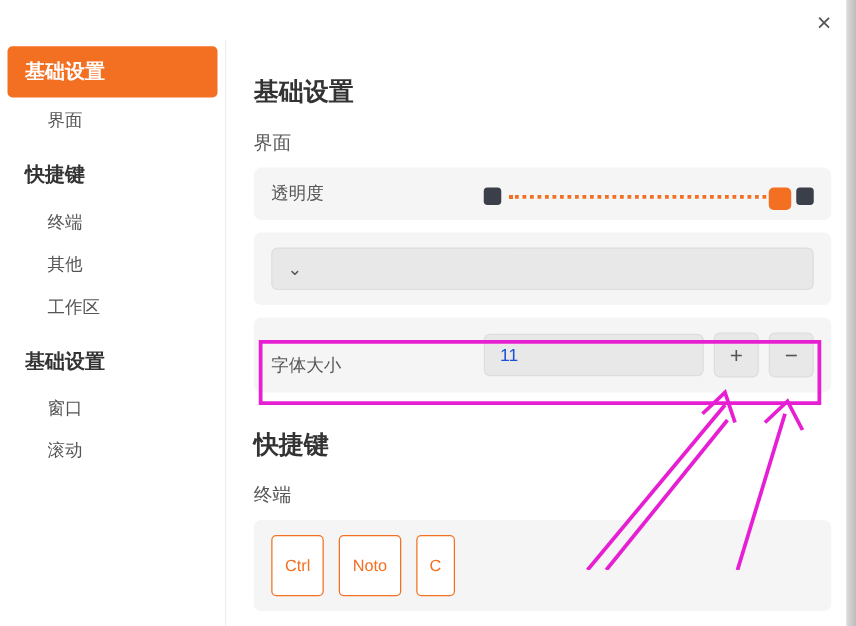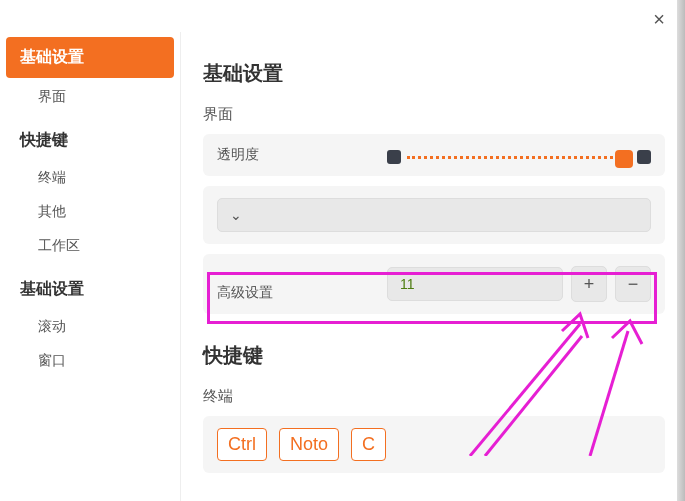--- a/index.html
+++ b/index.html
@@ -15,44 +15,44 @@
     .main h2 { font-size: 20px; font-weight: bold; margin: 28px 0 18px 0; }
     .main h3 { font-size: 15px; color: #555; font-weight: normal; margin-bottom: 10px; }
     .row { display: flex; align-items: flex-end; background: #f5f5f5; border-radius: 6px; padding: 12px 14px; margin-bottom: 10px; }
     .row-label { width: 170px; color: #555; }
     .row-control { flex: 1; display: flex; align-items: center; gap: 8px; }
     .slider-wrap { flex: 1; display: flex; align-items: center; gap: 6px; }
     .slider-deco { width: 14px; height: 14px; background: #3a3f4a; border-radius: 3px; }
     .slider-track { flex: 1; height: 0; border-top: 3px dotted #f36f21; position: relative; }
     .slider-thumb { position: absolute; right: -2px; top: -9px; width: 18px; height: 18px; background: #f36f21; border-radius: 4px; }
     .select { flex: 1; background: #e8e8e8; border: 1px solid #ddd; border-radius: 5px; padding: 8px 12px; display: flex; justify-content: space-between; align-items: center; cursor: pointer; color: #555; }
-    .num-input { flex: 1; background: #e8e8e8; border: 1px solid #ddd; border-radius: 5px; padding: 8px 12px; color: #4d7c0f; }
+    .num-input { flex: 1; background: #e8e8e8; border: 1px solid #ddd; border-radius: 5px; padding: 8px 12px; color: #1d4ed8; }
     .btn-sq { width: 36px; height: 36px; background: #e8e8e8; border: 1px solid #ddd; border-radius: 5px; display: flex; align-items: center; justify-content: center; cursor: pointer; font-size: 18px; color: #555; }
     .highlight { position: absolute; border: 3px solid #e61fd3; pointer-events: none; }
     .arrow { position: absolute; pointer-events: none; }
-    .kbd { display: inline-block; border: 1px solid #f36f21; color: #f36f21; border-radius: 4px; padding: 5px 10px; font-size: 18px; margin-right: 4px; background: #fff; }
+    .kbd { display: inline-block; border: 1px solid #f36f21; color: #f36f21; border-radius: 4px; padding: 16px 10px; font-size: 13px; margin-right: 4px; background: #fff; }
     .section-gap { margin-top: 28px; }
     .rightedge { position:absolute; right:0; top:0; width:8px; height:100%; background: linear-gradient(to right, #ddd, #bbb); }
   </style>
 </head>
 <body>
 
 <div class="close">×</div>
 
 <div class="container">
   <div class="sidebar">
     <div class="sidebar-item active">基础设置</div>
     <div class="sidebar-sub">界面</div>
     <div class="sidebar-section">快捷键</div>
     <div class="sidebar-sub">终端</div>
     <div class="sidebar-sub">其他</div>
     <div class="sidebar-sub">工作区</div>
     <div class="sidebar-section">基础设置</div>
+    <div class="sidebar-sub">窗口</div>
     <div class="sidebar-sub">滚动</div>
-    <div class="sidebar-sub">窗口</div>
   </div>
 
   <div class="main">
     <h2>基础设置</h2>
     <h3>界面</h3>
 
     <div class="row">
       <div class="row-label">透明度</div>
       <div class="row-control slider-wrap">
         <span class="slider-deco"></span>
@@ -65,21 +65,21 @@
 
     <div class="row">
       <div class="row-control">
         <div class="select">
           <span>⌄</span>
         </div>
       </div>
     </div>
 
     <div class="row">
-      <div class="row-label">高级设置</div>
+      <div class="row-label">字体大小</div>
       <div class="row-control">
         <div class="num-input">11</div>
         <div class="btn-sq">+</div>
         <div class="btn-sq">−</div>
       </div>
     </div>
 
     <div class="section-gap">
       <h2>快捷键</h2>
       <h3>终端</h3>

